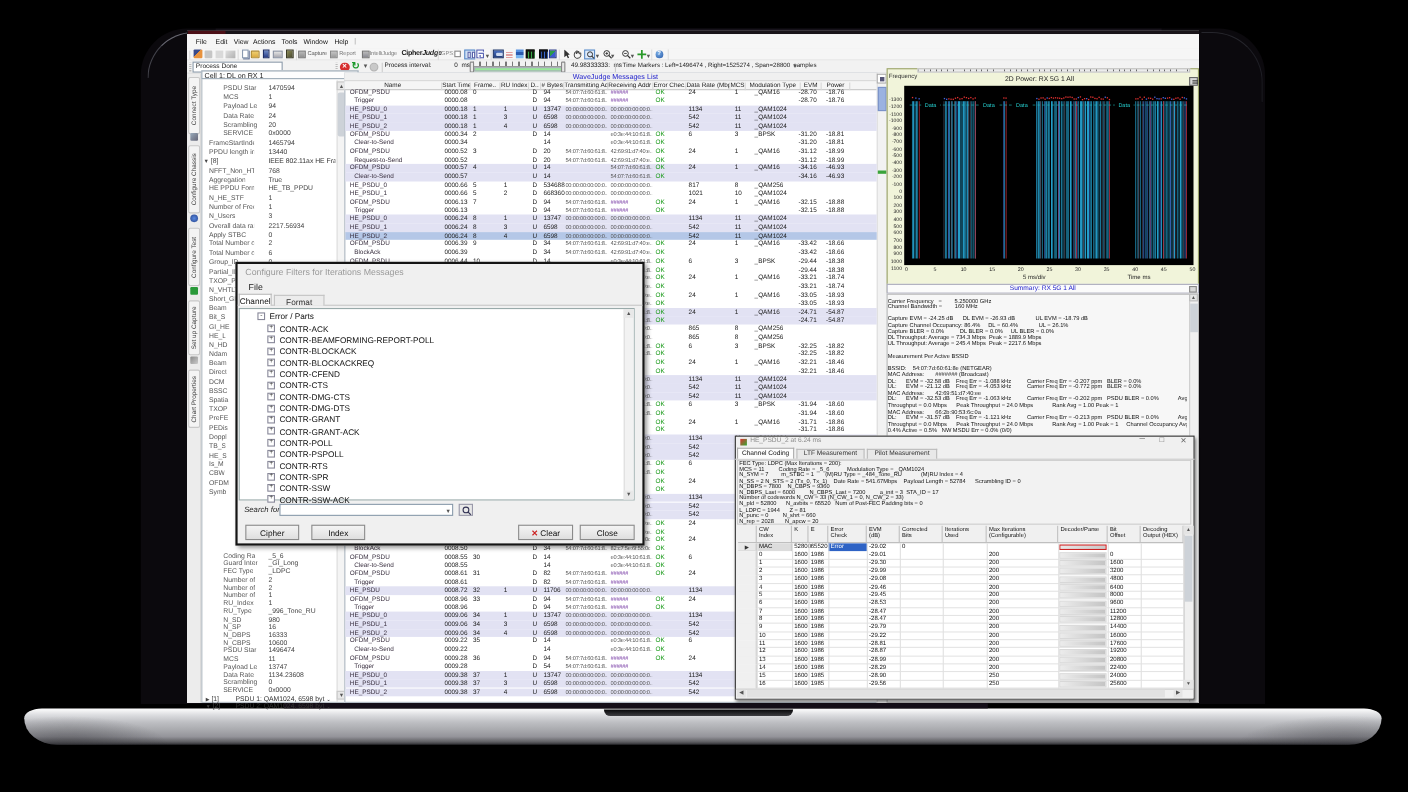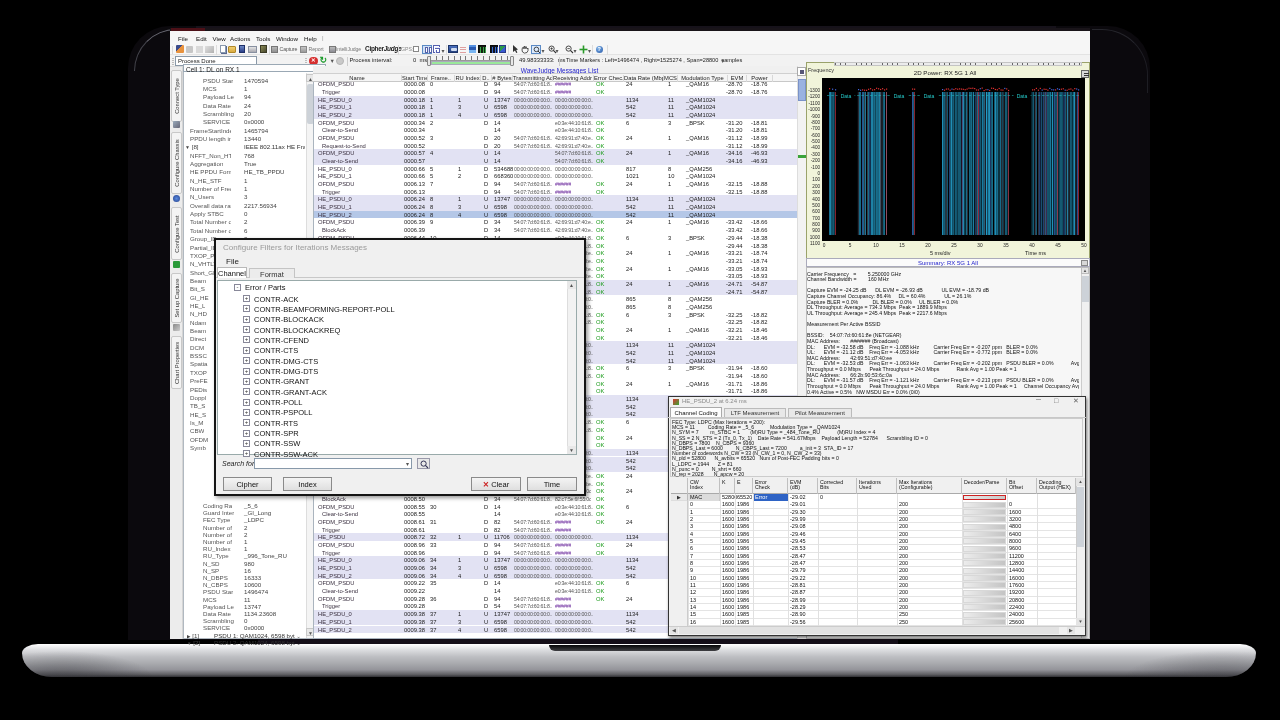--- a/index.html
+++ b/index.html
@@ -1723,21 +1723,21 @@
     </div>
     <div class="a" style="left:247px;top:430px;width:13px;height:11px;background:#e8e8e8;border:1px solid #99a">
       <svg width="9" height="9" style="position:absolute;left:1.5px;top:1px">
         <circle cx="3.6" cy="3.6" r="2.6" fill="none" stroke="#335" stroke-width="1"></circle>
         <line x1="5.4" y1="5.4" x2="8" y2="8" stroke="#335" stroke-width="1.1"></line>
       </svg>
     </div>
     <div class="a" style="left:53px;top:449px;width:49px;height:14px;background:linear-gradient(180deg,#f4f4f4,#dfdfdf);border:1px solid #8a8a8a;font-size:7.5px;color:#111;text-align:center;line-height:13px">Cipher</div>
     <div class="a" style="left:113px;top:449px;width:49px;height:14px;background:linear-gradient(180deg,#f4f4f4,#dfdfdf);border:1px solid #8a8a8a;font-size:7.5px;color:#111;text-align:center;line-height:13px">Index</div>
     <div class="a" style="left:301px;top:449px;width:50px;height:14px;background:linear-gradient(180deg,#f4f4f4,#dfdfdf);border:1px solid #8a8a8a;font-size:7.5px;color:#111;text-align:center;line-height:13px"><span style="color:#cc2222;font-weight:bold">✕</span> Clear</div>
-    <div class="a" style="left:357px;top:449px;width:50px;height:14px;background:linear-gradient(180deg,#f4f4f4,#dfdfdf);border:1px solid #8a8a8a;font-size:7.5px;color:#111;text-align:center;line-height:13px">Time</div>
+    <div class="a" style="left:357px;top:449px;width:50px;height:14px;background:linear-gradient(180deg,#f4f4f4,#dfdfdf);border:1px solid #8a8a8a;font-size:7.5px;color:#111;text-align:center;line-height:13px">Close</div>
     <style>.bwc{height:7.33px;font-size:5.5px;color:#111;padding-left:2px;white-space:nowrap}</style>
     <div class="a" style="left:498px;top:368px;width:418px;height:240px;background:#f0f0f0;border:1px solid #333;box-shadow:1px 2px 3px rgba(0,0,0,.5)"></div>
     <div class="a" style="left:503px;top:371px;width:6px;height:6px;background:linear-gradient(135deg,#d33,#3a3)"></div>
     <span class="a" style="left:512px;top:370px;font-size:6px;color:#8a8a8a">HE_PSDU_2 at 6.24 ms</span>
     <span class="a" style="left:866px;top:368px;font-size:7px;color:#666">─</span>
     <span class="a" style="left:884px;top:369px;font-size:7px;color:#666">□</span>
     <span class="a" style="left:903px;top:369px;font-size:7px;color:#666">✕</span>
     <div class="a" style="left:498px;top:388.5px;width:418px;height:1px;background:#c8c8c8"></div>
     <div class="a" style="left:500px;top:379px;width:52px;height:10px;background:#fdfdfd;border:1px solid #aaa;border-bottom:none;font-size:6px;color:#111;text-align:center;line-height:10px">Channel Coding</div>
     <div class="a" style="left:554px;top:380px;width:62px;height:9px;background:#e8e8e8;border:1px solid #bbb;border-bottom:none;font-size:6px;color:#333;text-align:center;line-height:9px">LTF Measurement</div>

